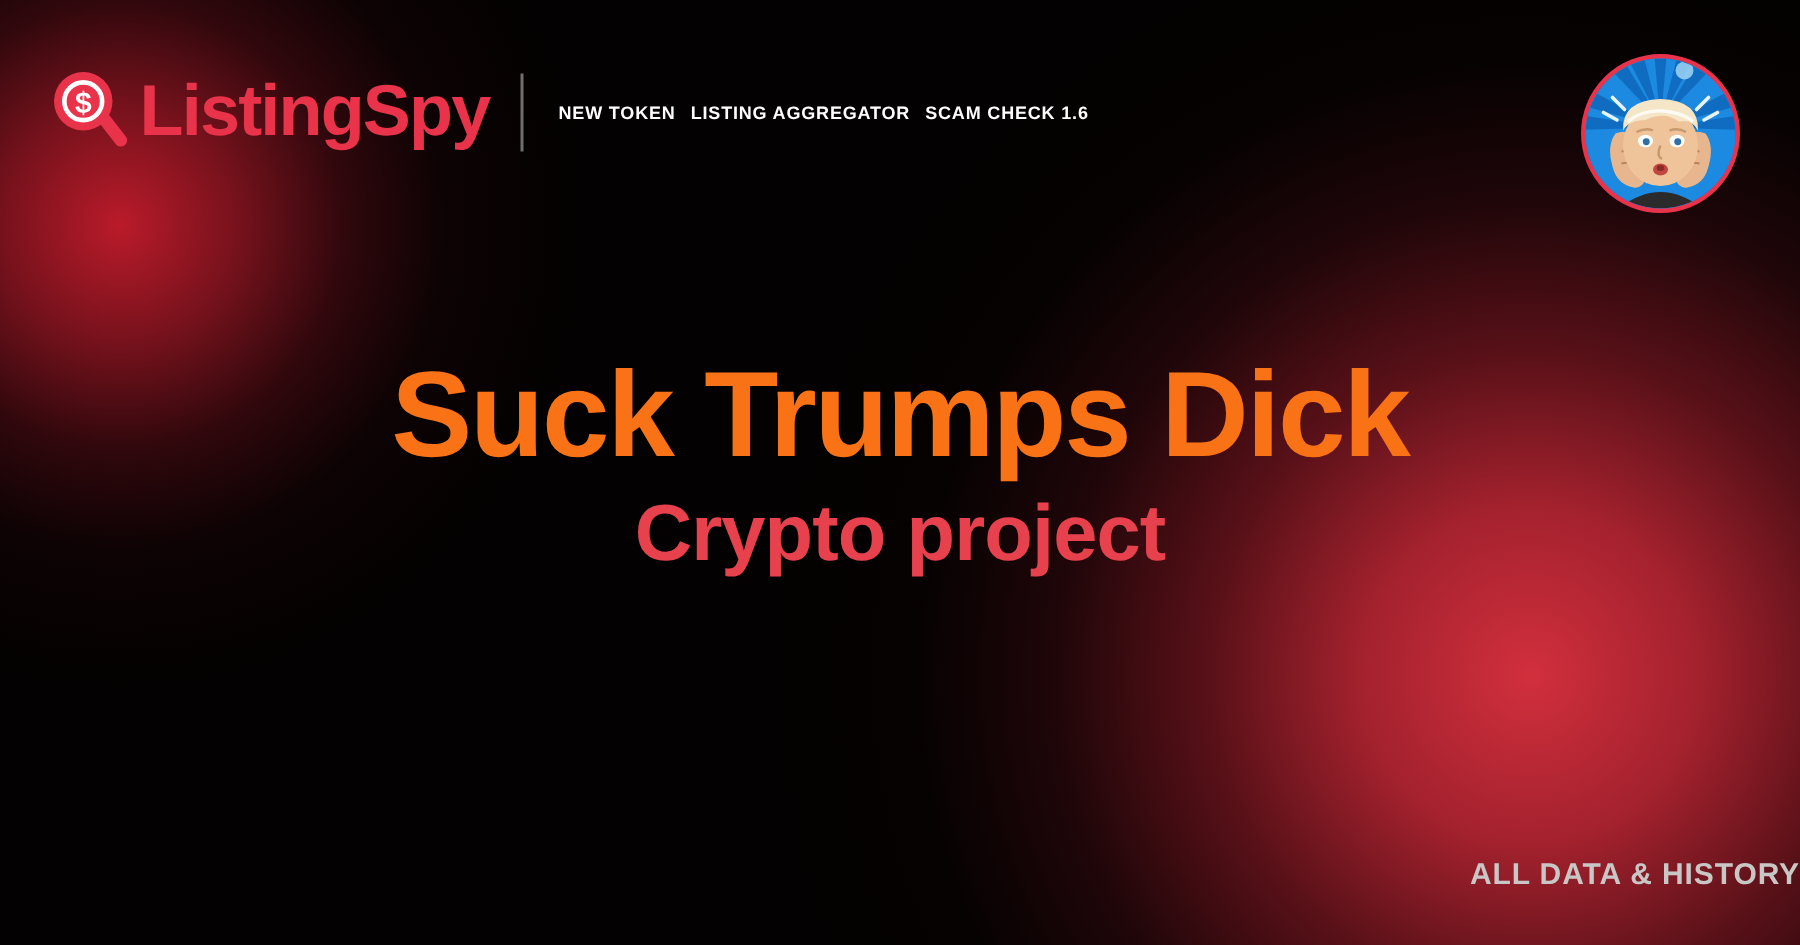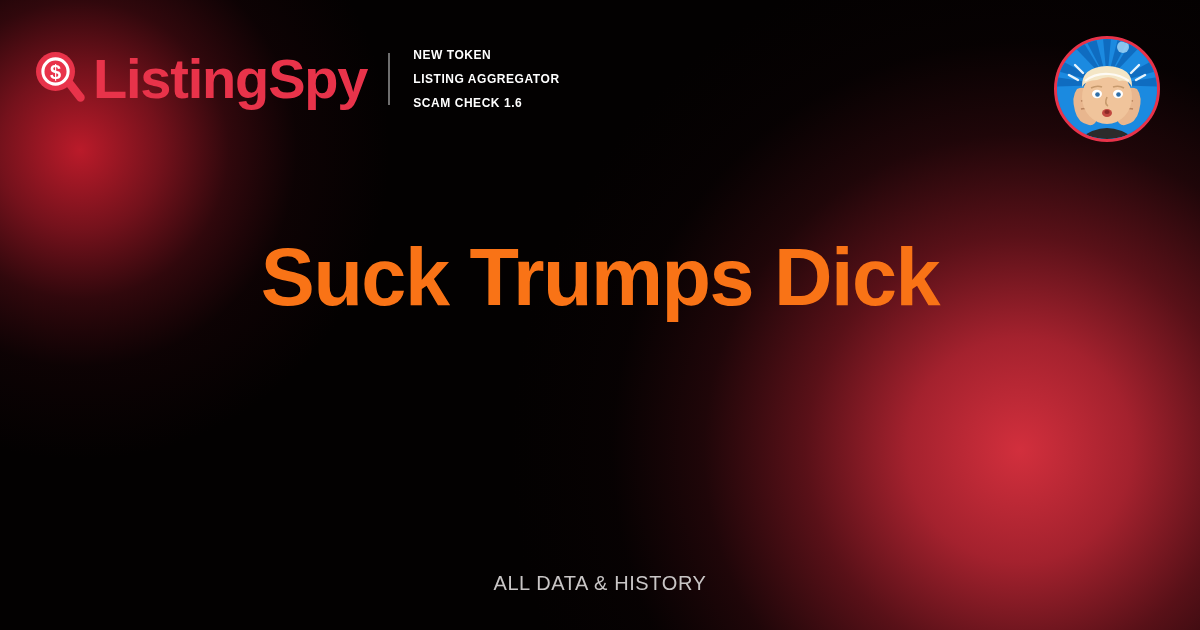--- a/index.html
+++ b/index.html
@@ -48,38 +48,38 @@
   #header {
     position:absolute; left:36px; top:48px;
     display:flex; align-items:center;
   }
 
   #logo-lockup { display:flex; align-items:center; }
 
   #logo-mark { width:50px; height:54px; display:block; flex:0 0 auto; }
 
   #wordmark {
-    font-size:56px;
+    font-size:48px;
     font-weight:bold;
     letter-spacing:-1.2px;
     color:#e8334a;
     line-height:1;
     margin-left:7px;
     white-space:nowrap;
   }
 
   #header-divider {
     width:2px; height:52px;
     background:#6e6e6e;
     margin:0 23px 0 21px;
     flex:0 0 auto;
   }
 
   #tagline {
-    display:flex; flex-direction:column;
+    display:flex; flex-direction:row;
     justify-content:center;
     gap:10px;
   }
   #tagline span {
     font-size:12px;
     font-weight:bold;
     letter-spacing:0.55px;
     color:#ffffff;
     line-height:1.18;
     white-space:nowrap;
@@ -119,23 +119,23 @@
     font-weight:bold;
     color:#e8414e;
     letter-spacing:-0.6px;
     line-height:1.05;
   }
 
   
   #footer {
     position:absolute;
     left:0; right:0; top:572px;
-    text-align:center;
+    text-align:right;
     font-size:20px;
-    font-weight:normal;
+    font-weight:bold;
     letter-spacing:0.6px;
     color:#c9c6c6;
   }
 </style>
 </head>
 <body>
 
 <div id="card">
 
   <div class="glow" id="glow-left"></div>
@@ -222,17 +222,18 @@
         <path d="M50 58 q-3 7 1 9" fill="none" stroke="#c79a6d" stroke-width="1.6"></path>
 
         <ellipse cx="50" cy="74" rx="5" ry="4" fill="#c0473f"></ellipse>
         <ellipse cx="50" cy="73" rx="2.6" ry="2" fill="#8c2a26"></ellipse>
       </g>
     </svg>
   </div>
 
   <div id="hero">
     <div id="project-title">Suck Trumps Dick</div>
+    <div id="project-subtitle">Crypto project</div>
   </div>
 
   <div id="footer">ALL DATA &amp; HISTORY</div>
 
 </div>
 
 </body></html>

